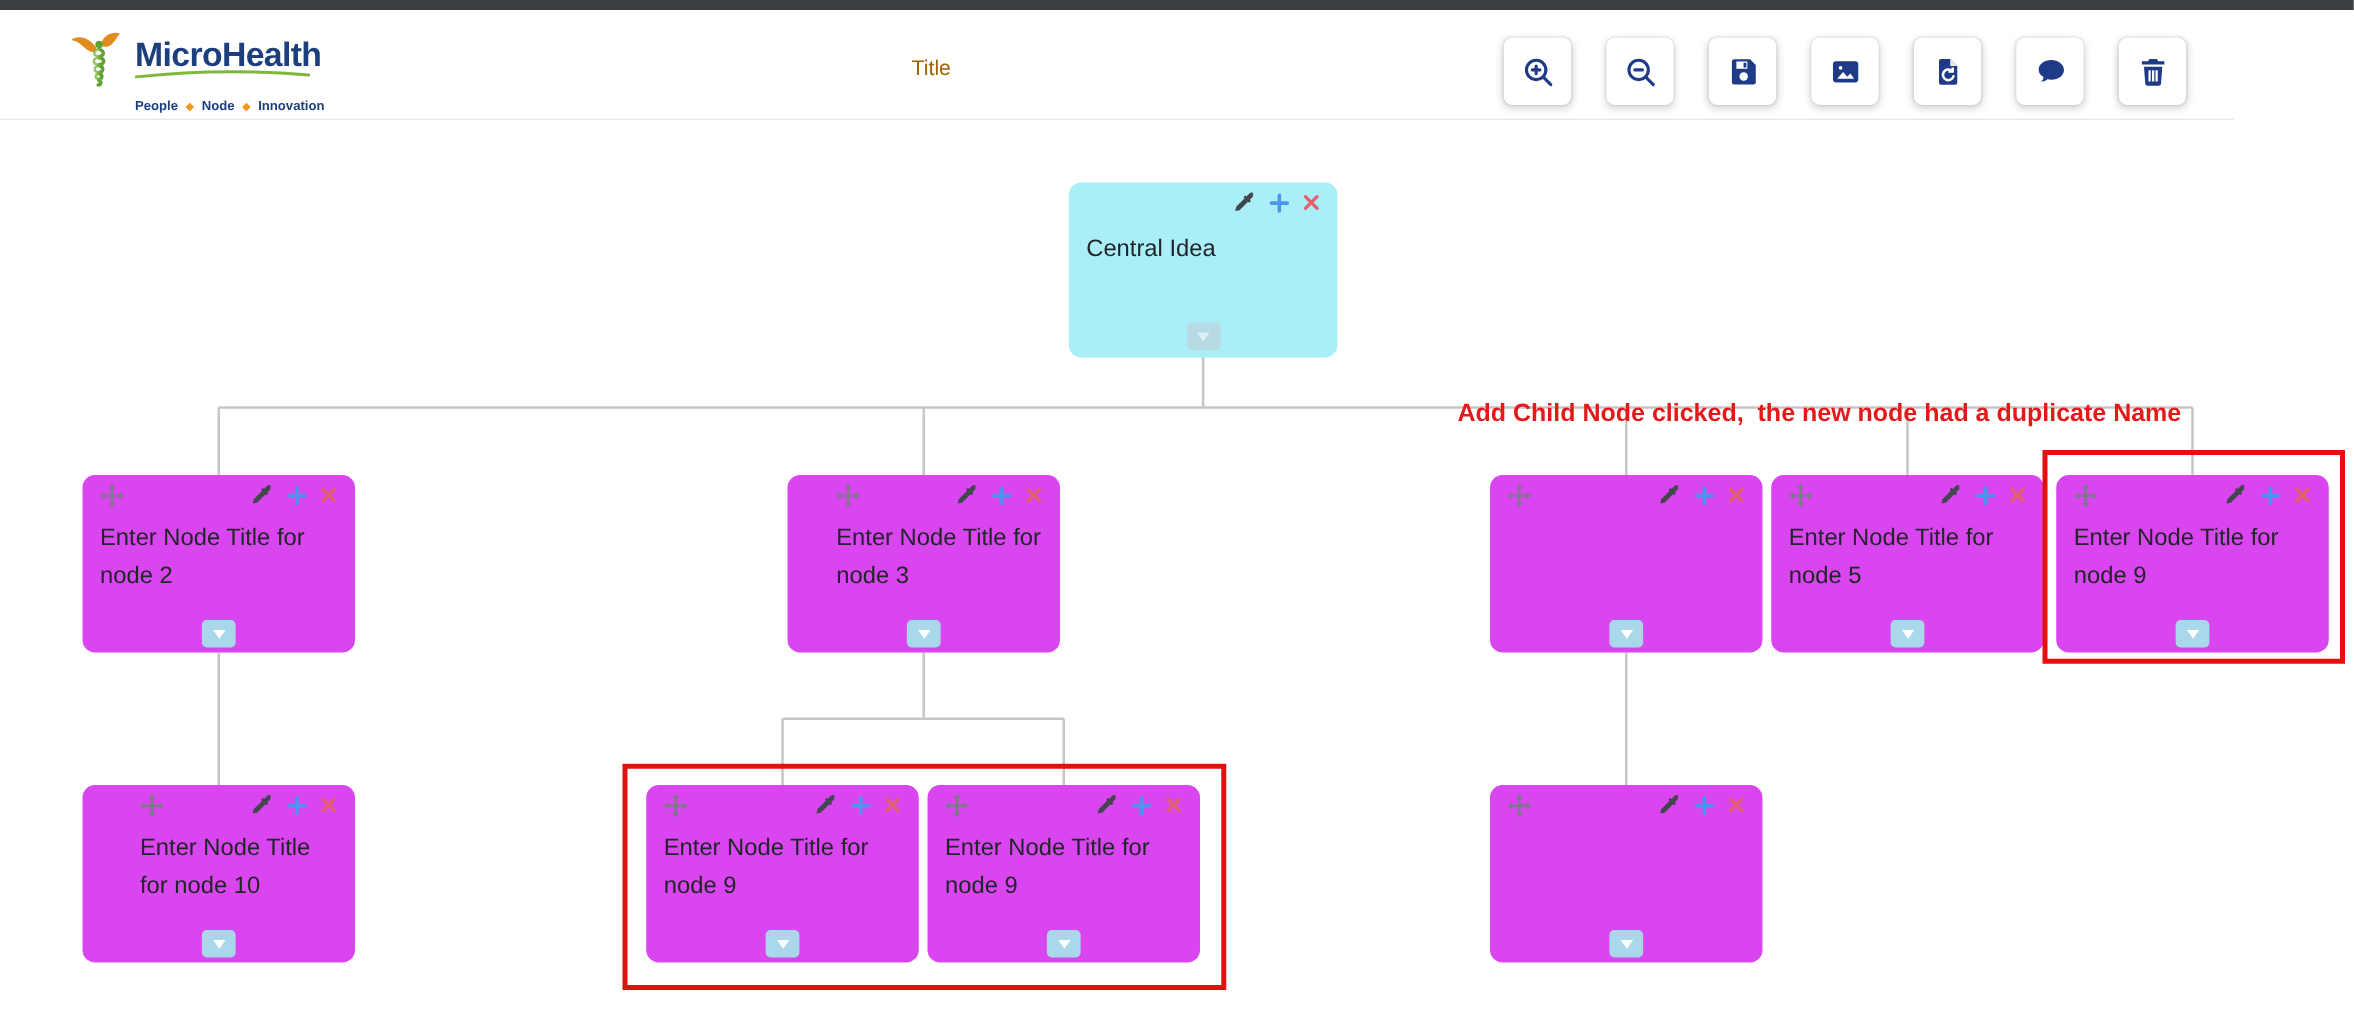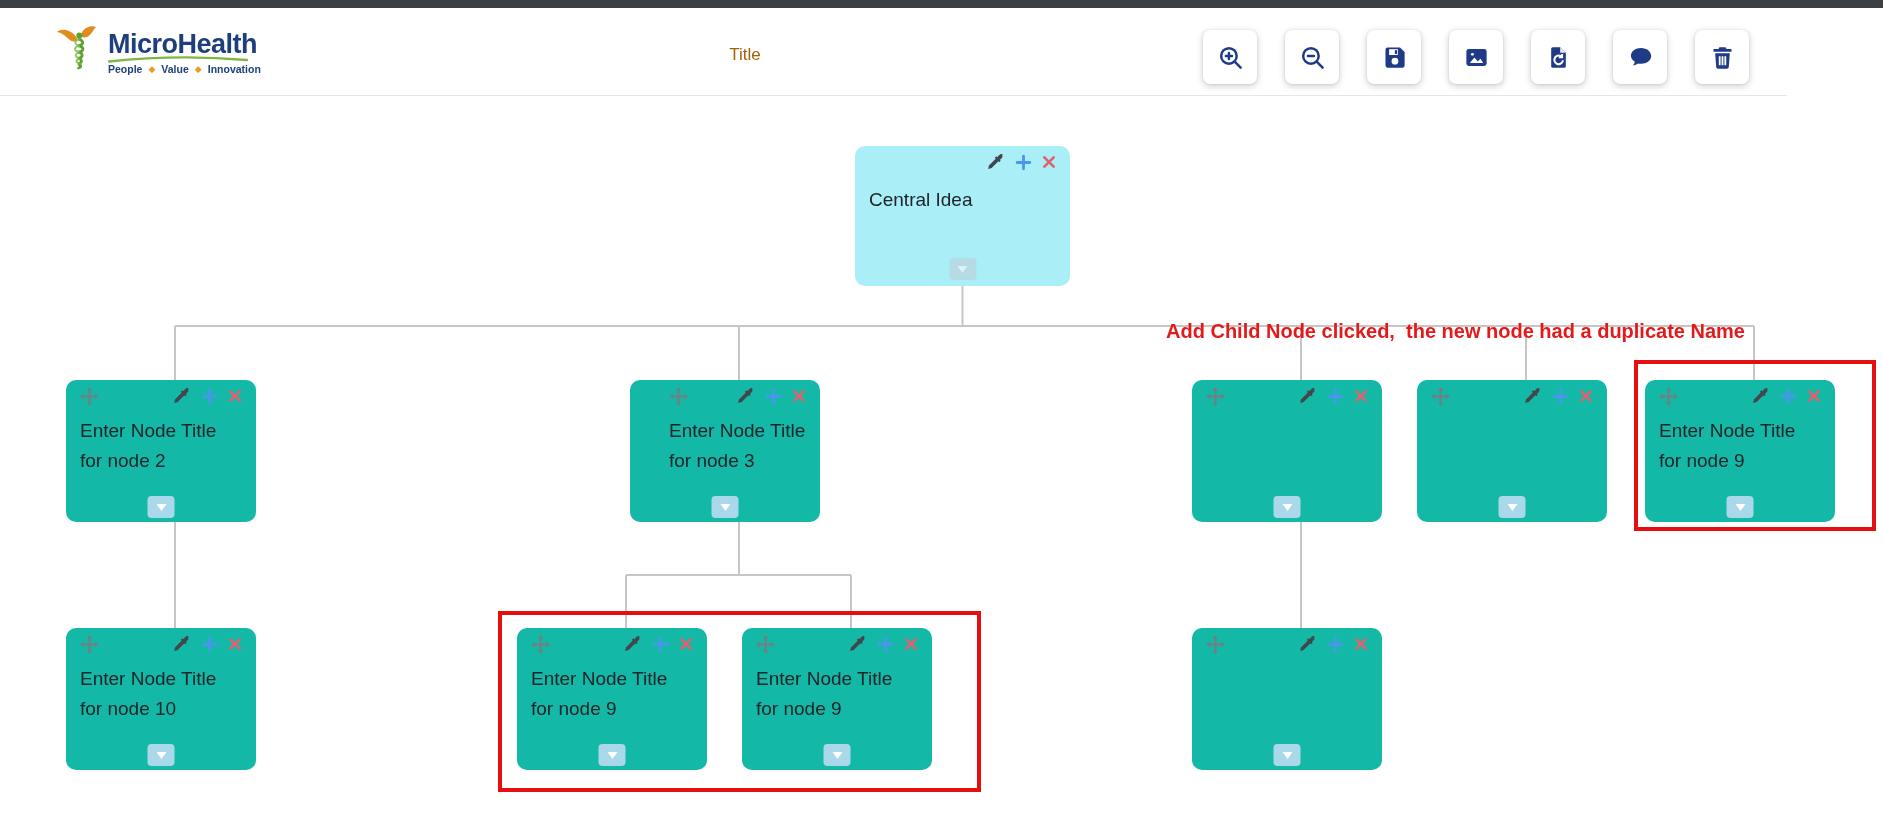--- a/index.html
+++ b/index.html
@@ -9,39 +9,39 @@
   .top-strip { position:absolute; left:0; top:0; width:1883px; height:8px; background:#3d4043; }
 
   .app-header { position:absolute; left:0; top:8px; width:1787px; height:88px;
                 background:#fff; border-bottom:1px solid #e6e6e6; }
 
   
   .brand { position:absolute; left:56px; top:14px; display:flex; align-items:flex-start; }
   .brand-text { margin-left:2px; }
   .brand-name { font-size:27px; font-weight:bold; color:#1d3f7e; letter-spacing:-0.5px; line-height:28px; margin-top:8px; }
   .brand-swoosh { display:block; margin-top:-2px; }
-  .brand-tagline { display:flex; align-items:center; gap:6px; margin-top:0px;
+  .brand-tagline { display:flex; align-items:center; gap:6px; margin-top:16px;
                    font-size:10.5px; font-weight:bold; color:#1d3f7e; }
   .tag-diamond { color:#ef9a1d; font-size:9px; line-height:10px; }
 
   .doc-title { position:absolute; left:745px; top:37px; transform:translateX(-50%);
                font-size:17px; color:#a16207; }
 
   
   .toolbar { position:absolute; top:22px; right:38px; display:flex; gap:28px; }
   .tb-btn { width:54px; height:54px; background:#fff; border:0; border-radius:7px;
             box-shadow:0 0 2px rgba(0,0,0,.13), 0 2px 7px rgba(0,0,0,.20);
             display:flex; align-items:center; justify-content:center; cursor:pointer; }
   .tb-btn svg { display:block; }
 
   
   .canvas { position:absolute; left:0; top:96px; width:1883px; height:719px; background:#fff; }
   .connectors { position:absolute; left:0; top:0; pointer-events:none; }
 
-  .node { position:absolute; width:190px; height:142px; background:#14b8a6; border-radius:10px; }
+  .node { position:absolute; width:218px; height:142px; background:#d946ef; border-radius:10px; }
   .node.central { width:215px; height:140px; background:#aaeef8; }
   .node-head { display:flex; align-items:center; padding:9px 13px 0 13px; height:26px; }
   .head-right { margin-left:auto; display:flex; align-items:center; gap:8px; }
   .node-title { padding:10px 14px 0 14px; font-size:19px; line-height:30px; color:#212529; }
   .node.central .node-title { padding-top:13px; }
   .caret-btn { position:absolute; left:50%; bottom:4px; transform:translateX(-50%);
                width:27px; height:22px; border:0; border-radius:4px; background:#a9d8ea;
                display:flex; align-items:center; justify-content:center; cursor:pointer; }
   .node.central .caret-btn { background:#b6dbe4; bottom:6px; }
   .caret-tri { width:0; height:0; border:5px solid transparent; border-top:7px solid #fff; margin-top:6px; }
@@ -71,21 +71,21 @@
       </svg>
     </span>
     <div class="brand-text">
       <div class="brand-name">MicroHealth</div>
       <svg class="brand-swoosh" width="140" height="7" viewBox="0 0 140 7">
         <path d="M1 5.5 Q 70 -2 139 4" stroke="#7cb83e" stroke-width="2.4" fill="none" stroke-linecap="round"></path>
       </svg>
       <div class="brand-tagline">
         <span>People</span>
         <span class="tag-diamond">◆</span>
-        <span>Value</span>
+        <span>Node</span>
         <span class="tag-diamond">◆</span>
         <span>Innovation</span>
       </div>
     </div>
   </div>
 
   <div class="doc-title">Title</div>
 
   <div class="toolbar">
     <button class="tb-btn">
@@ -379,20 +379,21 @@
       </button>
       <button class="icon-btn">
         <span>
           <svg width="16" height="16" viewBox="0 0 24 24">
                 <path d="M5 5l14 14M19 5L5 19" stroke="#e4606d" stroke-width="4" stroke-linecap="round"></path>
               </svg>
         </span>
       </button>
     </div>
   </div>
+  <div class="node-title">Enter Node Title for node 5</div>
   <button class="caret-btn">
     <span class="caret-tri"></span>
   </button>
     </div>
   <div class="node" style="left:1645px; top:380px;">
   <div class="node-head">
     <button class="icon-btn">
       <span>
         <svg width="21" height="21" viewBox="0 0 24 24">
           <g fill="#767c82">
@@ -427,21 +428,21 @@
               </svg>
         </span>
       </button>
     </div>
   </div>
   <div class="node-title">Enter Node Title for node 9</div>
   <button class="caret-btn">
     <span class="caret-tri"></span>
   </button>
     </div>
-  <div class="node" style="left:66px; top:628px;">
+  <div class="node" style="left:66px; top:628px;padding-left:32px;">
   <div class="node-head">
     <button class="icon-btn">
       <span>
         <svg width="21" height="21" viewBox="0 0 24 24">
           <g fill="#767c82">
             <polygon points="12,1.5 8.8,5.2 15.2,5.2"></polygon>
             <polygon points="12,22.5 8.8,18.8 15.2,18.8"></polygon>
             <polygon points="1.5,12 5.2,8.8 5.2,15.2"></polygon>
             <polygon points="22.5,12 18.8,8.8 18.8,15.2"></polygon>
           </g>

